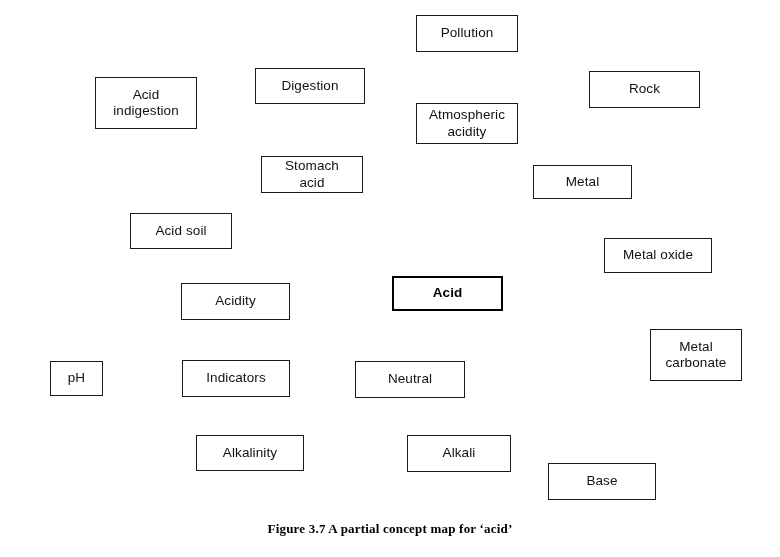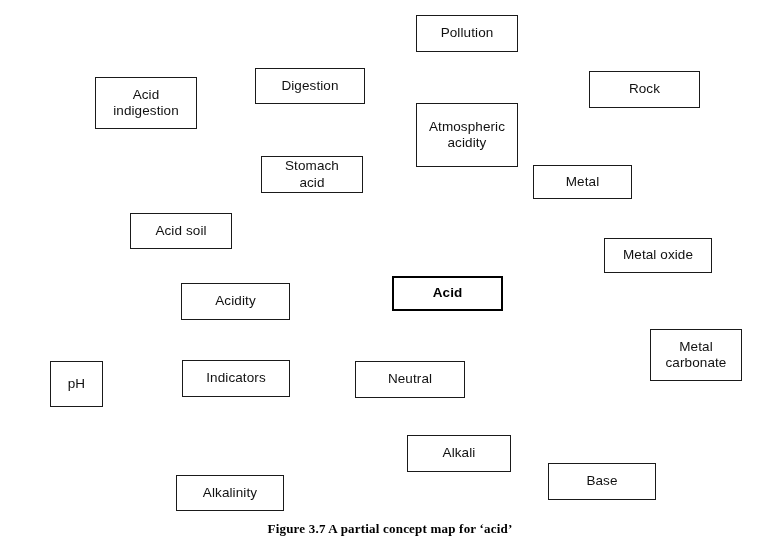--- a/index.html
+++ b/index.html
@@ -59,32 +59,32 @@
 </style>
 </head>
 <body>
 
 <div id="concept-map">
     <div class="node" style="left: 416px; top: 15px; width: 102px; height: 37px;">Pollution</div>
     <div class="node" style="left: 255px; top: 68px; width: 110px; height: 36px;">Digestion</div>
     <div class="node" style="left: 589px; top: 71px; width: 111px; height: 37px;">Rock</div>
     <div class="node" style="left: 95px; top: 77px; width: 102px; height: 52px;">Acid
 indigestion</div>
-    <div class="node" style="left: 416px; top: 103px; width: 102px; height: 64px;">Atmospheric
+    <div class="node" style="left: 416px; top: 103px; width: 102px; height: 41px;">Atmospheric
 acidity</div>
     <div class="node" style="left: 261px; top: 156px; width: 102px; height: 37px;">Stomach
 acid</div>
     <div class="node" style="left: 533px; top: 165px; width: 99px; height: 34px;">Metal</div>
     <div class="node" style="left: 130px; top: 213px; width: 102px; height: 36px;">Acid soil</div>
     <div class="node" style="left: 604px; top: 238px; width: 108px; height: 35px;">Metal oxide</div>
     <div class="node emphasis" style="left: 392px; top: 276px; width: 111px; height: 35px;">Acid</div>
     <div class="node" style="left: 181px; top: 283px; width: 109px; height: 37px;">Acidity</div>
     <div class="node" style="left: 650px; top: 329px; width: 92px; height: 52px;">Metal
 carbonate</div>
     <div class="node" style="left: 182px; top: 360px; width: 108px; height: 37px;">Indicators</div>
-    <div class="node" style="left: 50px; top: 361px; width: 53px; height: 46px;">pH</div>
+    <div class="node" style="left: 50px; top: 361px; width: 53px; height: 35px;">pH</div>
     <div class="node" style="left: 355px; top: 361px; width: 110px; height: 37px;">Neutral</div>
-    <div class="node" style="left: 176px; top: 435px; width: 108px; height: 36px; margin-top: 40px;">Alkalinity</div>
+    <div class="node" style="left: 196px; top: 435px; width: 108px; height: 36px;">Alkalinity</div>
     <div class="node" style="left: 407px; top: 435px; width: 104px; height: 37px;">Alkali</div>
     <div class="node" style="left: 548px; top: 463px; width: 108px; height: 37px;">Base</div>
   </div>
 
 <div class="caption" style="top: 521px;">Figure 3.7 A partial concept map for ‘acid’</div>
 
 </body></html>

